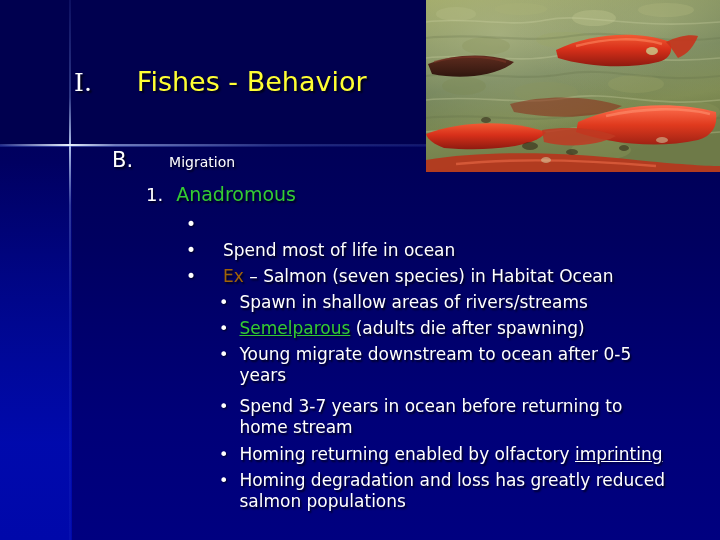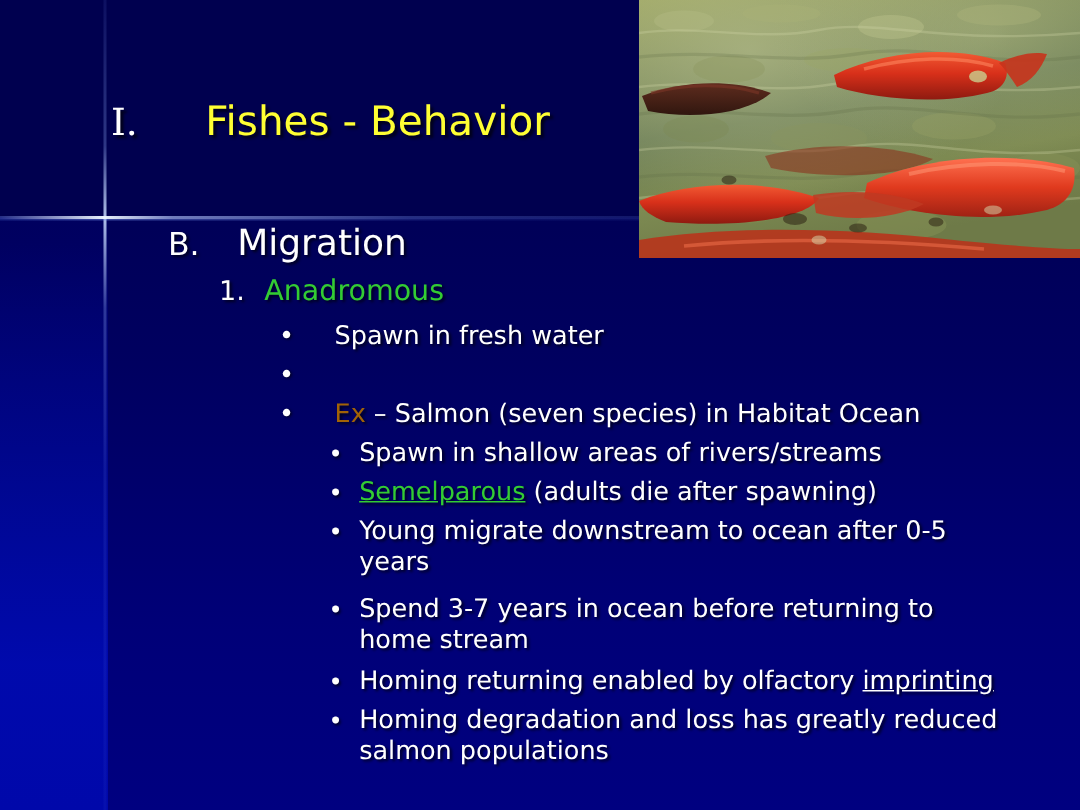--- a/index.html
+++ b/index.html
@@ -124,23 +124,23 @@
     display: flex;
     align-items: baseline;
     white-space: nowrap;
   }
   .lvlB .mark {
     font-size: 21px;
     color: #ffffff;
     text-shadow: 1.5px 1.5px 2px rgba(0,0,0,0.7);
   }
   .lvlB .txt {
-    font-size: 24px;
-    color: #ffffff;
-    margin-left: 25px;
+    font-size: 14px;
+    color: #ffffff;
+    margin-left: 36px;
     text-shadow: 1.5px 1.5px 2px rgba(0,0,0,0.7);
   }
 
   .lvl1 {
     position: absolute;
     left: 146px; top: 183px;
     display: flex;
     align-items: baseline;
     white-space: nowrap;
   }
@@ -323,25 +323,25 @@
     <span class="txt">Migration</span>
   </div>
 
   <div class="lvl1">
     <span class="mark">1.</span>
     <span class="txt">Anadromous</span>
   </div>
 
   <div class="b2" style="top:214px;">
     <span class="dot">•</span>
-    <span class="txt">Spawn in fresh water</span>
   </div>
 
   <div class="b2" style="top:240px;">
     <span class="dot">•</span>
+    <span class="txt">Spend most of life in ocean</span>
   </div>
 
   <div class="b2" style="top:266px;">
     <span class="dot">•</span>
     <span class="txt"><span class="hl-cyan">Ex</span><span> – Salmon (seven species) in Habitat Ocean</span></span>
   </div>
 
   <div class="b3" style="top:292px;">
     <span class="dot">•</span>
     <span class="txt">Spawn in shallow areas of rivers/streams</span>

